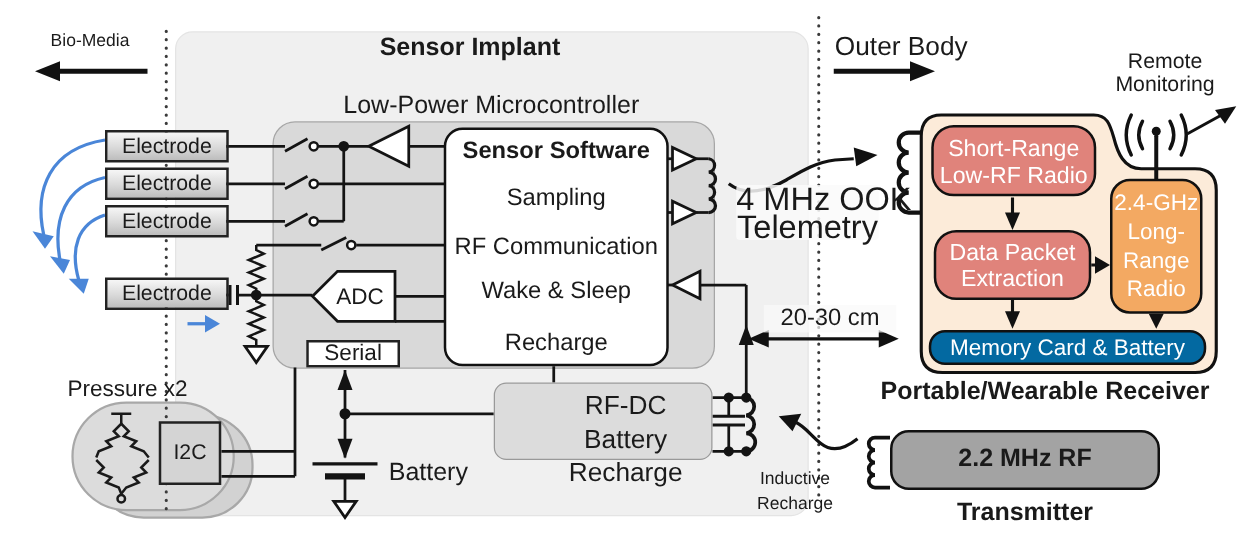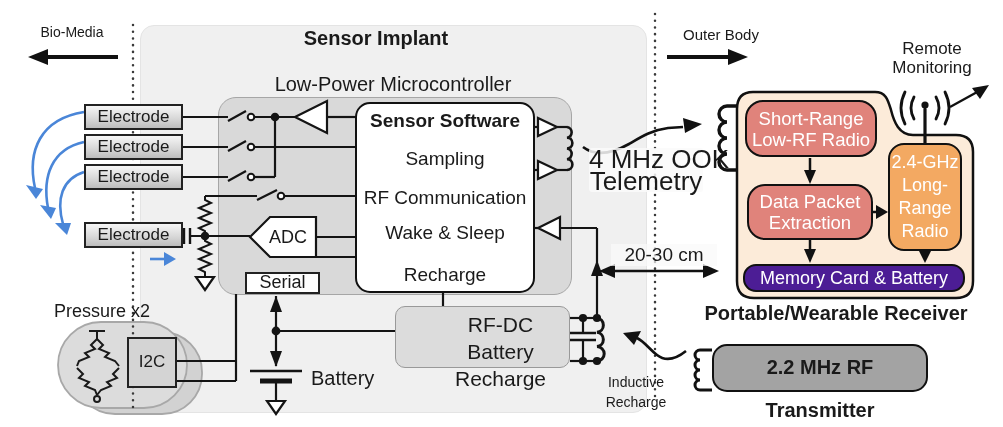--- a/index.html
+++ b/index.html
@@ -32,21 +32,21 @@
   }
   #ss-box .ss-line { position: absolute; left: 0; width: 100%; text-align: center; font-size: 19px; }
   .recv-box {
     border: 2.5px solid #111; color: #fff;
     display: flex; flex-direction: column; justify-content: center;
     font-size: 18.5px; line-height: 21px; text-align: center;
   }
   #short-box { left: 745px; top: 100px; width: 132px; height: 57px; background: #e0837b; border-radius: 18px; text-align: center; }
   #data-box  { left: 747px; top: 184px; width: 126px; height: 56px; background: #e0837b; border-radius: 18px; }
   #long-box  { left: 888px; top: 143px; width: 74px; height: 108px; background: #f3a962; border-radius: 16px; font-size: 18px; line-height: 23px; }
-  #memory-box{ left: 743px; top: 264px; width: 222px; height: 28px; background: #4c1d95; border-radius: 13px; font-size: 18px; }
+  #memory-box{ left: 743px; top: 264px; width: 222px; height: 28px; background: #0369a1; border-radius: 13px; font-size: 18px; }
   #tx-box {
     left: 712px; top: 344px; width: 216px; height: 48px;
     background: #a3a3a3; border: 2.5px solid #111; border-radius: 15px;
     font-size: 20px; font-weight: bold; line-height: 43px;
   }
   #serial-box {
     left: 245px; top: 272px; width: 75px; height: 22px;
     background: #fff; border: 2px solid #222; font-size: 18px; line-height: 17px;
   }
   #i2c-box {
@@ -250,21 +250,21 @@
       <polygon points="51,219 40,205 56,208" fill="#4a86d8" stroke="none"></polygon>
       <path d="M 84 172 C 62 179 56 199 63 224"></path>
       <polygon points="67,235 55,223 71,223" fill="#4a86d8" stroke="none"></polygon>
       <line x1="150" y1="259" x2="167" y2="259"></line>
       <polygon points="176,259 164,252 164,266" fill="#4a86d8" stroke="none"></polygon>
     </g>
   </svg>
 
   <div class="lbl" style="left:16px; top:24px; width:112px; font-size:14px;">Bio-Media</div>
   <div class="lbl" style="left:281px; top:27px; width:190px; font-size:20px; font-weight:bold;">Sensor Implant</div>
-  <div class="lbl" style="left:661px; top:26px; width:120px; font-size:15px;">Outer Body</div>
+  <div class="lbl" style="left:661px; top:26px; width:120px; font-size:21px;">Outer Body</div>
   <div class="lbl" style="left:880px; top:39px; width:104px; font-size:17px; line-height:19px;">
     <div>Remote</div>
     <div>Monitoring</div>
   </div>
   <div class="lbl" style="left:273px; top:73px; width:240px; font-size:20px;">Low-Power Microcontroller</div>
 
   <div class="box electrode" style="top:104px;">Electrode</div>
   <div class="box electrode" style="top:134px;">Electrode</div>
   <div class="box electrode" style="top:164px;">Electrode</div>
   <div class="box electrode" style="top:222px;">Electrode</div>

